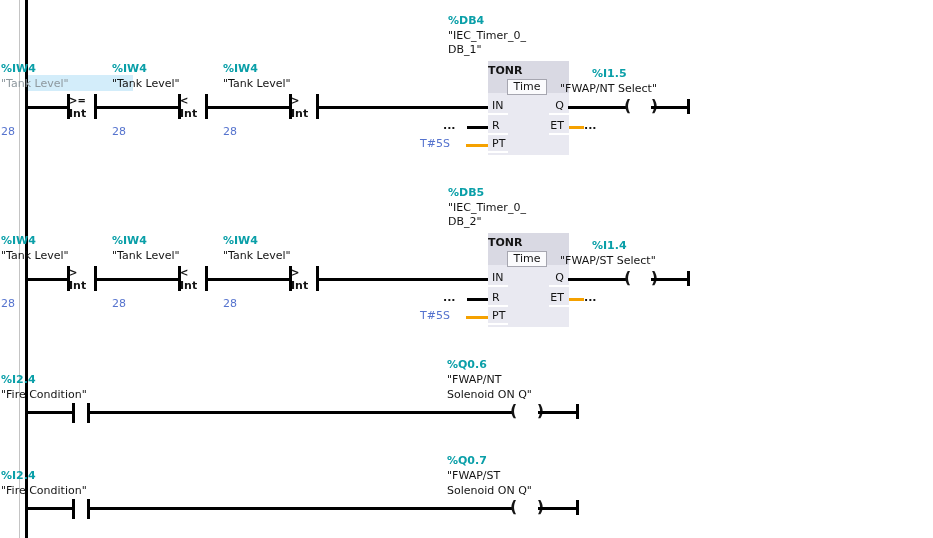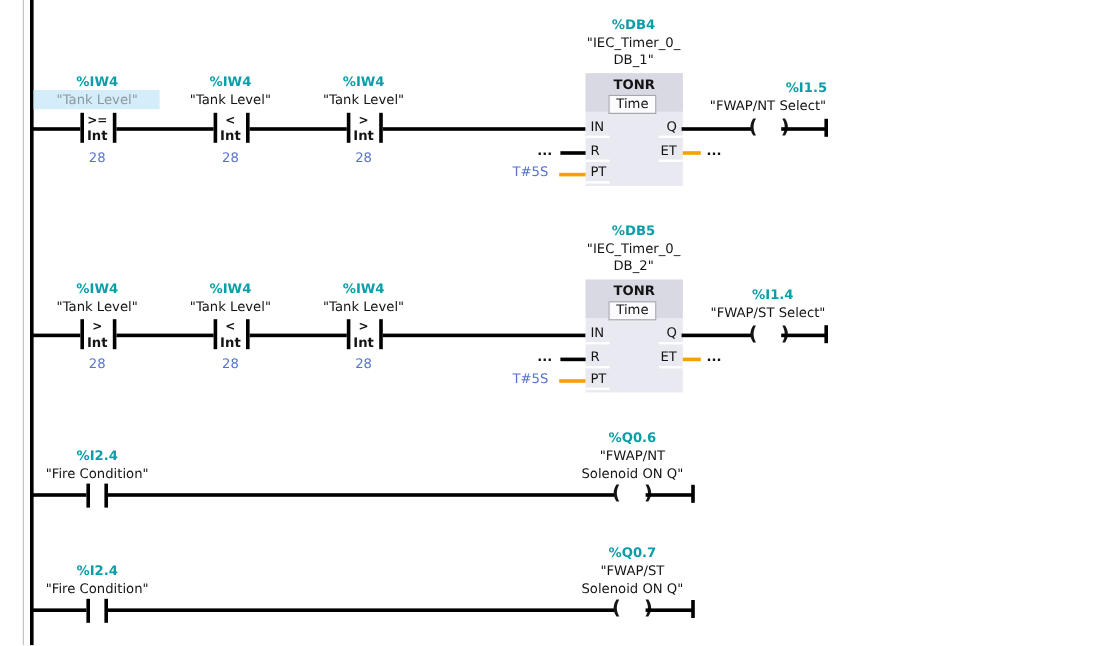--- a/index.html
+++ b/index.html
@@ -1,18 +1,18 @@
 <!DOCTYPE html>
 <html style="--teal: #0A9FA8; --blue: #5573CE; --orange: #F5A100; --block_header: #D9D9E3; --block_body: #E9E9F1; --highlight: #D3EDFA;"><head>
 <meta charset="utf-8">
 <style>
   html,body{margin:0;padding:0;background:#fff;}
   #app{position:relative;width:933px;height:538px;background:#ffffff;overflow:hidden;
        font-family:"DejaVu Sans","Liberation Sans",sans-serif;font-size:11px;color:#141414;}
-  .lb{position:absolute;line-height:13px;text-align:center;white-space:nowrap;}
+  .lb{position:absolute;line-height:13px;text-align:left;white-space:nowrap;}
   .addr{font-weight:bold;color:var(--teal,#0A9FA8);}
   .val{color:var(--blue,#5573CE);}
   .gray{color:#8E989E;}
   .wire{position:absolute;height:3px;background:#000;}
   .owire{position:absolute;height:3px;background:var(--orange,#F5A100);}
   .vbar{position:absolute;width:3px;background:#000;}
   .rail{position:absolute;width:3px;background:#000;}
   .mline{position:absolute;width:1px;background:#C4C4C4;}
   .op{font-weight:bold;font-size:10px;line-height:12px;}
   .typ{font-weight:bold;}
@@ -169,21 +169,21 @@
       <div class="lb dots" style="left:443px;top:291px;width:22px">...</div>
       <div class="wire" style="left:467px;top:298px;width:21px"></div>
       <div class="lb val" style="left:420px;top:309px;width:44px">T#5S</div>
       <div class="owire" style="left:466px;top:316px;width:22px"></div>
       <div class="owire" style="left:569px;top:298px;width:15px"></div>
       <div class="lb dots" style="left:584px;top:291px;width:22px">...</div>
     </div>
 
     <div class="wire" style="left:568px;top:278px;width:59px"></div>
     <div>
-      <div class="lb addr" style="left:564px;top:239px;width:160px">%I1.4</div>
+      <div class="lb addr" style="left:592px;top:239px;width:160px">%I1.4</div>
       <div class="lb" style="left:560px;top:254px;width:160px">"FWAP/ST Select"</div>
       <div class="coil" style="left:624px;top:268px;width:34px;height:20px">
           <span>(</span>
           <span>)</span>
         </div>
     </div>
     <div class="wire" style="left:651px;top:278px;width:39px"></div>
     <div class="vbar" style="left:687px;top:271px;height:15px"></div>
   </div>
 

